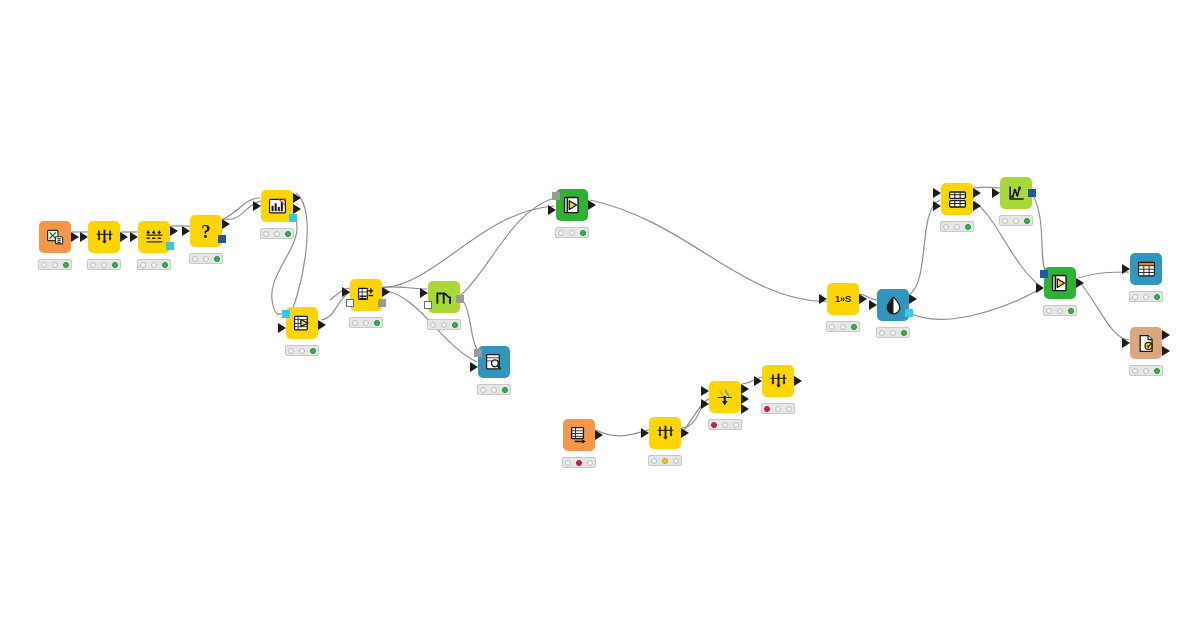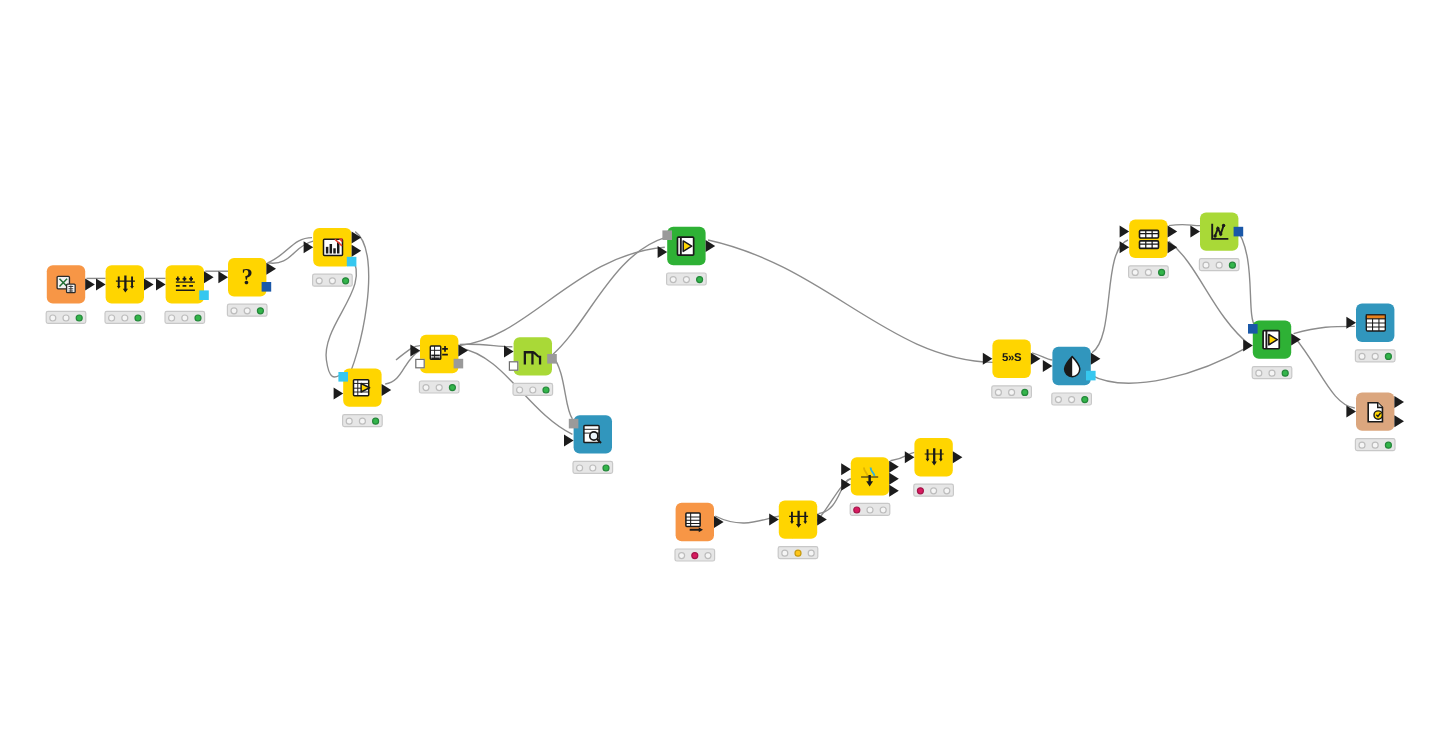--- a/index.html
+++ b/index.html
@@ -253,21 +253,21 @@
         </div>
         <div class="status">
           <span class="lamp off"></span>
           <span class="lamp off"></span>
           <span class="lamp green"></span>
         </div>
       </div>
       <div class="node" style="left: 843px; top: 299px;">
         <div class="nbody" style="background: rgb(255, 213, 0);">
           <span class="glyph">
-            <span style="font-size:9.5px;font-weight:bold;color:#1a1a1a;letter-spacing:-0.3px;">5»S</span>
+            <span style="font-size:9.5px;font-weight:bold;color:#1a1a1a;letter-spacing:-0.3px;">1»S</span>
           </span>
         </div>
         <div class="status">
           <span class="lamp off"></span>
           <span class="lamp off"></span>
           <span class="lamp green"></span>
         </div>
       </div>
       <div class="node" style="left: 893px; top: 305px;">
         <div class="nbody" style="background: rgb(49, 150, 189);">

